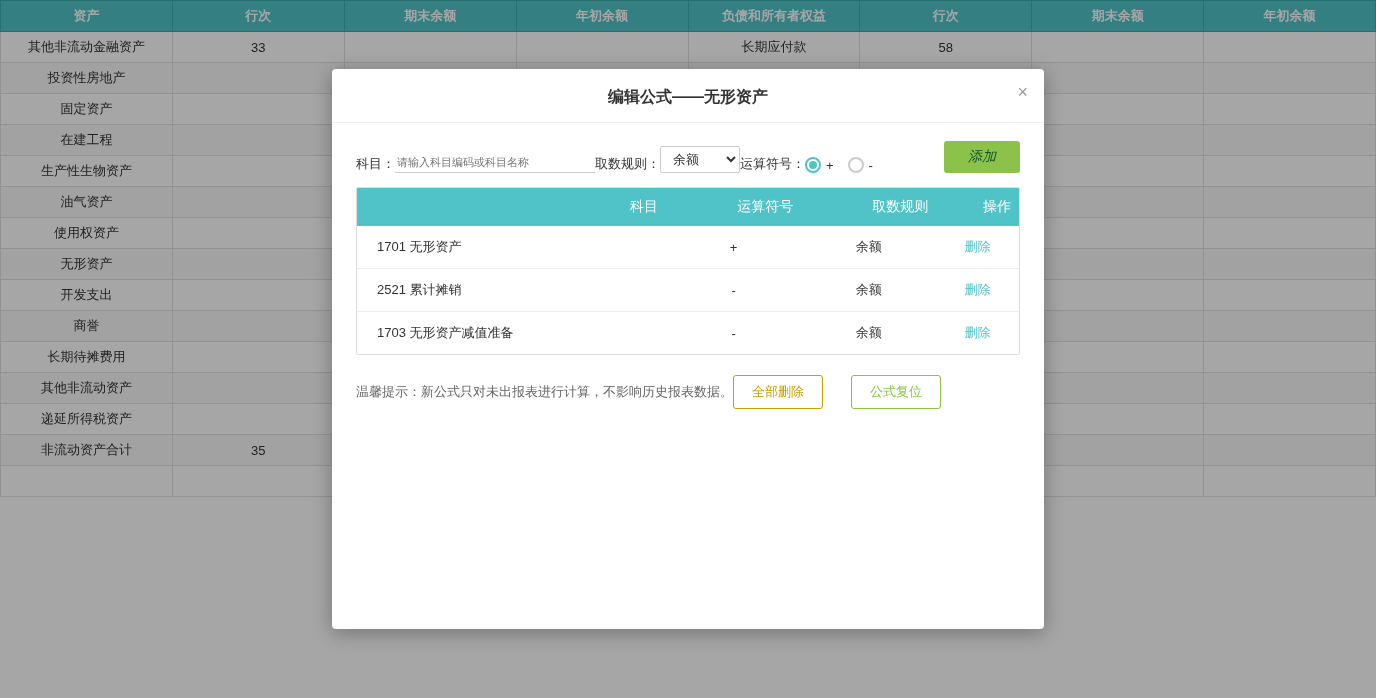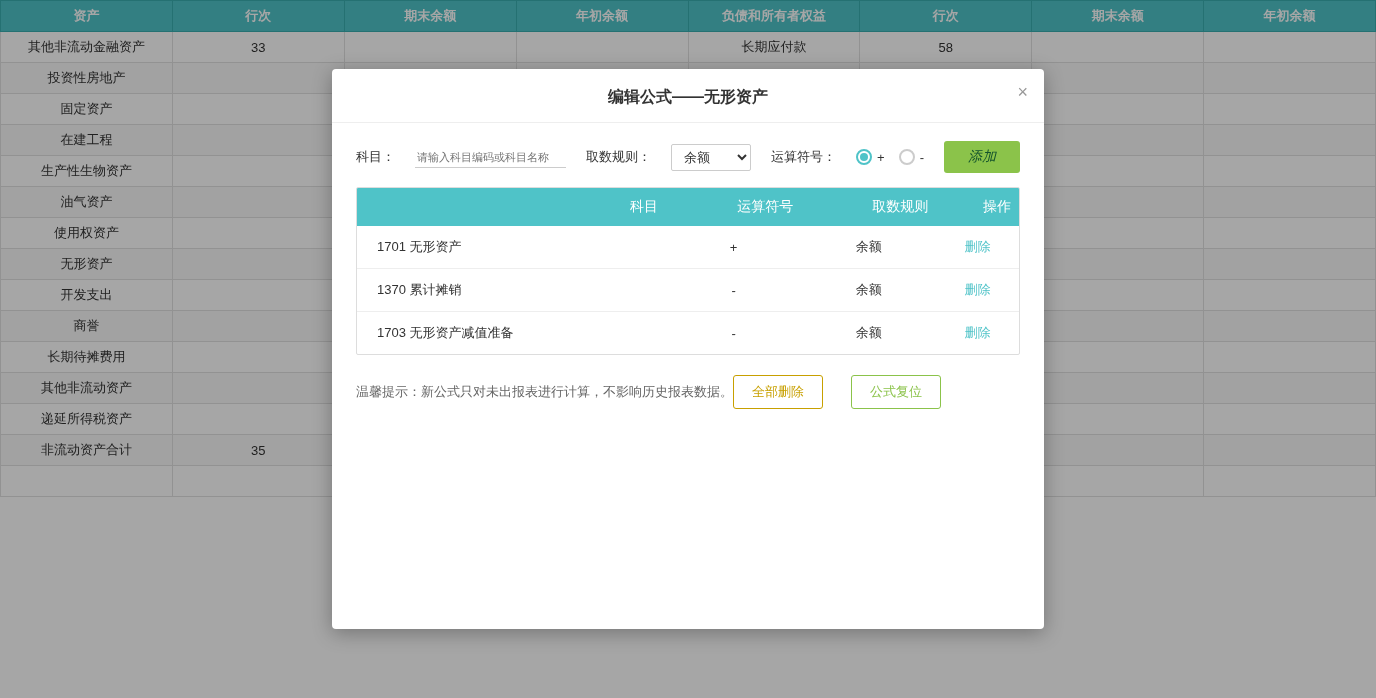--- a/index.html
+++ b/index.html
@@ -89,23 +89,22 @@
       color: #999;
       cursor: pointer;
       background: none;
       border: none;
       line-height: 1;
     }
 
     
     .form-row {
       display: flex;
-      align-items: center;
+      align-items: flex-end;
       padding: 18px 24px 14px;
-      gap: 20px;
     }
 
     .form-label {
       color: #333;
       font-size: 13px;
       white-space: nowrap;
     }
 
     .form-input {
       border: none;
@@ -482,21 +481,21 @@
             </tr>
           </thead>
           <tbody id="formula-table-body">
           <tr>
       <td style="text-align:left; padding-left:20px;">1701 无形资产</td>
       <td>+</td>
       <td>余额</td>
       <td><button class="btn-delete">删除</button></td>
     </tr>
               <tr>
-      <td style="text-align:left; padding-left:20px;">1370 累计摊销</td>
+      <td style="text-align:left; padding-left:20px;">2521 累计摊销</td>
       <td>-</td>
       <td>余额</td>
       <td><button class="btn-delete">删除</button></td>
     </tr>
               <tr>
       <td style="text-align:left; padding-left:20px;">1703 无形资产减值准备</td>
       <td>-</td>
       <td>余额</td>
       <td><button class="btn-delete">删除</button></td>
     </tr>

